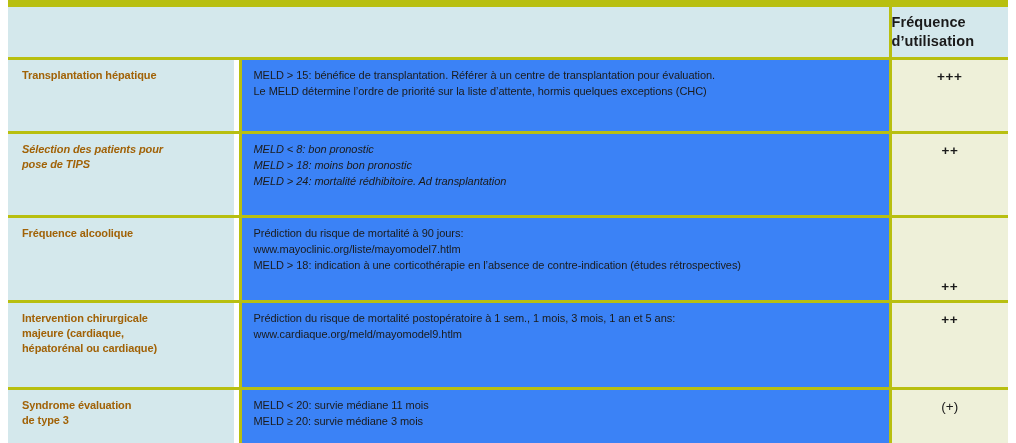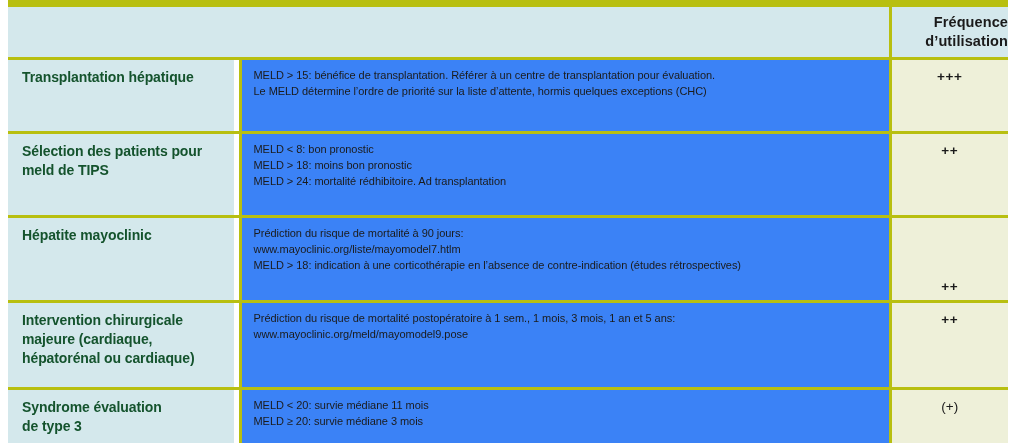--- a/index.html
+++ b/index.html
@@ -52,40 +52,40 @@
   tr.head-row th.h-gap {
     background: #d4e8ec;
   }
   tr.head-row th.h-freq {
     background: #d4e8ec;
     border-left: 3px solid #b8bf10;
     font-weight: bold;
     font-size: 14.5px;
     color: #1a1a1a;
     line-height: 1.32;
-    text-align: right;
+    text-align: left;
     letter-spacing: 0.1px;
   }
   .head-spacer { height: 50px; }
 
   
   tbody tr {
     border-top: 3px solid #b8bf10;
   }
   tbody td {
     padding: 0;
     vertical-align: top;
     background: #eef0d9;
   }
 
   td.cat {
     background: #d4e8ec;
     font-weight: bold;
-    font-size: 14px;
-    color: #14532d;
+    font-size: 11px;
+    color: #a16207;
     line-height: 1.36;
     padding: 8px 8px 8px 14px;
     letter-spacing: -0.1px;
   }
   td.gap {
     background: #ffffff;
     padding: 0;
     border-left: 0;
   }
   td.desc {
@@ -114,21 +114,21 @@
   td.freq .freq-paren {
     font-weight: normal;
     letter-spacing: 0;
   }
 
   .line { display: block; white-space: nowrap; }
   .cat-line { display: block; }
 
   
   tr.r-transplant td { height: 54px; }
-  tr.r-tips td      { height: 64px; }
+  tr.r-tips td      { height: 64px; font-style: italic; }
   tr.r-alco td      { height: 66px; }
   tr.r-chir td      { height: 67px; }
   tr.r-hrs td       { height: 48px; }
 </style>
 </head>
 <body>
 
 <div id="meld-table-wrap">
   <table class="meld-table">
     <colgroup>
@@ -166,36 +166,36 @@
           <span class="line">Le MELD détermine l’ordre de priorité sur la liste d’attente, hormis quelques exceptions (CHC)</span>
         </td>
         <td class="freq">
           <span>+++</span>
         </td>
       </tr>
 
       <tr class="r-tips">
         <td class="cat">
           <span class="cat-line">Sélection des patients pour</span>
-          <span class="cat-line">meld de TIPS</span>
+          <span class="cat-line">pose de TIPS</span>
         </td>
         <td class="gap"></td>
         <td class="desc">
           <span class="line">MELD &lt; 8: bon pronostic</span>
           <span class="line">MELD &gt; 18: moins bon pronostic</span>
           <span class="line">MELD &gt; 24: mortalité rédhibitoire. Ad transplantation</span>
         </td>
         <td class="freq">
           <span>++</span>
         </td>
       </tr>
 
       <tr class="r-alco">
         <td class="cat">
-          <span class="cat-line">Hépatite mayoclinic</span>
+          <span class="cat-line">Fréquence alcoolique</span>
         </td>
         <td class="gap"></td>
         <td class="desc">
           <span class="line">Prédiction du risque de mortalité à 90 jours:</span>
           <span class="line">www.mayoclinic.org/liste/mayomodel7.htlm</span>
           <span class="line">MELD &gt; 18: indication à une corticothérapie en l’absence de contre-indication (études rétrospectives)</span>
         </td>
         <td class="freq freq-low">
           <span>++</span>
         </td>
@@ -203,21 +203,21 @@
 
       <tr class="r-chir">
         <td class="cat">
           <span class="cat-line">Intervention chirurgicale</span>
           <span class="cat-line">majeure (cardiaque,</span>
           <span class="cat-line">hépatorénal ou cardiaque)</span>
         </td>
         <td class="gap"></td>
         <td class="desc">
           <span class="line">Prédiction du risque de mortalité postopératoire à 1 sem., 1 mois, 3 mois, 1 an et 5 ans:</span>
-          <span class="line">www.mayoclinic.org/meld/mayomodel9.pose</span>
+          <span class="line">www.cardiaque.org/meld/mayomodel9.htlm</span>
         </td>
         <td class="freq">
           <span>++</span>
         </td>
       </tr>
 
       <tr class="r-hrs">
         <td class="cat">
           <span class="cat-line">Syndrome évaluation</span>
           <span class="cat-line">de type 3</span>

